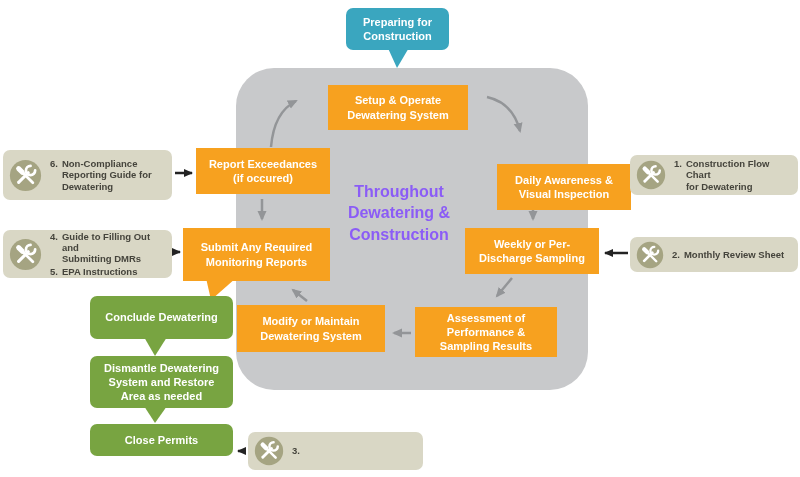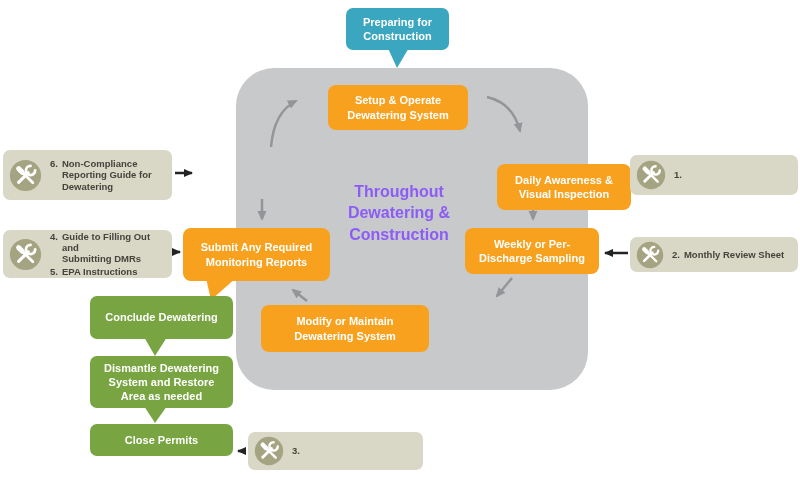--- a/index.html
+++ b/index.html
@@ -9,21 +9,21 @@
   }
   .layer{position:absolute;left:0;top:0;width:800px;height:477px;}
   .gray-panel{
     position:absolute;left:236px;top:68px;width:352px;height:322px;
     background:#c8c9cb;border-radius:38px;
   }
   .box{
     position:absolute;display:flex;align-items:center;justify-content:center;
     text-align:center;font-weight:bold;white-space:pre-line;box-sizing:border-box;
   }
-  .orange{background:#f7a11f;color:#ffffff;border-radius:8px;font-size:11px;line-height:1.3;padding:10px 4px;}
+  .orange{background:#f7a11f;color:#ffffff;border-radius:0;font-size:11px;line-height:1.3;padding:10px 4px;}
   .teal{background:#3aa6bf;color:#ffffff;border-radius:7px;font-size:11px;line-height:1.3;}
   .green{background:#78a441;color:#ffffff;border-radius:7px;font-size:11px;line-height:1.3;padding:2px 10px;}
   .center-label{position:absolute;display:flex;align-items:center;justify-content:center;
     text-align:center;font-weight:bold;white-space:pre-line;
     color:#8b5cf6;font-size:16px;line-height:1.35;}
   .beige{
     position:absolute;background:#d9d7c5;border-radius:7px;color:#45443c;
     display:flex;align-items:center;gap:8px;padding:3px 6px;box-sizing:border-box;
     font-size:9.5px;font-weight:bold;line-height:1.18;text-align:left;
   }
@@ -76,28 +76,33 @@
 
   <div class="box teal" style="left:346px;top:8px;width:103px;height:42px;">Preparing for
 Construction</div>
 
   <div class="center-label" style="left:333px;top:183px;width:132px;height:60px;">Throughout
 Dewatering &amp;
 Construction</div>
 
   <div class="box orange" style="left:328px;top:85px;width:140px;height:45px;">Setup &amp; Operate
 Dewatering System</div>
+  <div class="box orange" style="left:196px;top:148px;width:134px;height:46px;">Report Exceedances
+(if occured)</div>
   <div class="box orange" style="left:465px;top:164px;width:134px;height:46px;margin-left:32px;">Daily Awareness &amp;
 Visual Inspection</div>
   <div class="box orange" style="left:183px;top:228px;width:147px;height:53px;">Submit Any Required
 Monitoring Reports</div>
   <div class="box orange" style="left:465px;top:228px;width:134px;height:46px;">Weekly or Per-
 Discharge Sampling</div>
-  <div class="box orange" style="left:237px;top:305px;width:168px;height:47px;margin-left:24px;">Modify or Maintain
+  <div class="box orange" style="left:237px;top:305px;width:148px;height:47px;">Modify or Maintain
 Dewatering System</div>
+  <div class="box orange" style="left:415px;top:307px;width:142px;height:50px;">Assessment of
+Performance &amp;
+Sampling Results</div>
 
   <div class="box green" style="left:90px;top:296px;width:143px;height:43px;">Conclude Dewatering</div>
   <div class="box green" style="left:90px;top:356px;width:143px;height:52px;">Dismantle Dewatering
 System and Restore
 Area as needed</div>
   <div class="box green" style="left:90px;top:424px;width:143px;height:32px;">Close Permits</div>
 
   <div class="beige" style="left:3px;top:150px;width:169px;height:50px;">
     <svg class="tool" width="33" height="33" viewBox="0 0 36 36">
       <circle cx="18" cy="18" r="17" fill="#a5a482"></circle>
@@ -144,20 +149,22 @@
       <circle cx="18" cy="18" r="17" fill="#a5a482"></circle>
       <g stroke="#ffffff" fill="none" stroke-linecap="round">
         <path d="M23.5 7.5 a5 5 0 1 0 5 5" stroke-width="3"></path>
         <line x1="21" y1="15" x2="10.5" y2="25.5" stroke-width="3.4"></line>
         <line x1="10.5" y1="10.5" x2="14.5" y2="14.5" stroke-width="5.4"></line>
         <line x1="14.5" y1="14.5" x2="26" y2="26" stroke-width="3"></line>
       </g>
     </svg>
     <div class="entry">
       <span class="num">1.</span>
+      <span>Construction Flow Chart
+for Dewatering</span>
     </div>
   </div>
 
   <div class="beige" style="left:630px;top:237px;width:168px;height:35px;">
     <svg class="tool" width="28" height="28" viewBox="0 0 36 36">
       <circle cx="18" cy="18" r="17" fill="#a5a482"></circle>
       <g stroke="#ffffff" fill="none" stroke-linecap="round">
         <path d="M23.5 7.5 a5 5 0 1 0 5 5" stroke-width="3"></path>
         <line x1="21" y1="15" x2="10.5" y2="25.5" stroke-width="3.4"></line>
         <line x1="10.5" y1="10.5" x2="14.5" y2="14.5" stroke-width="5.4"></line>

